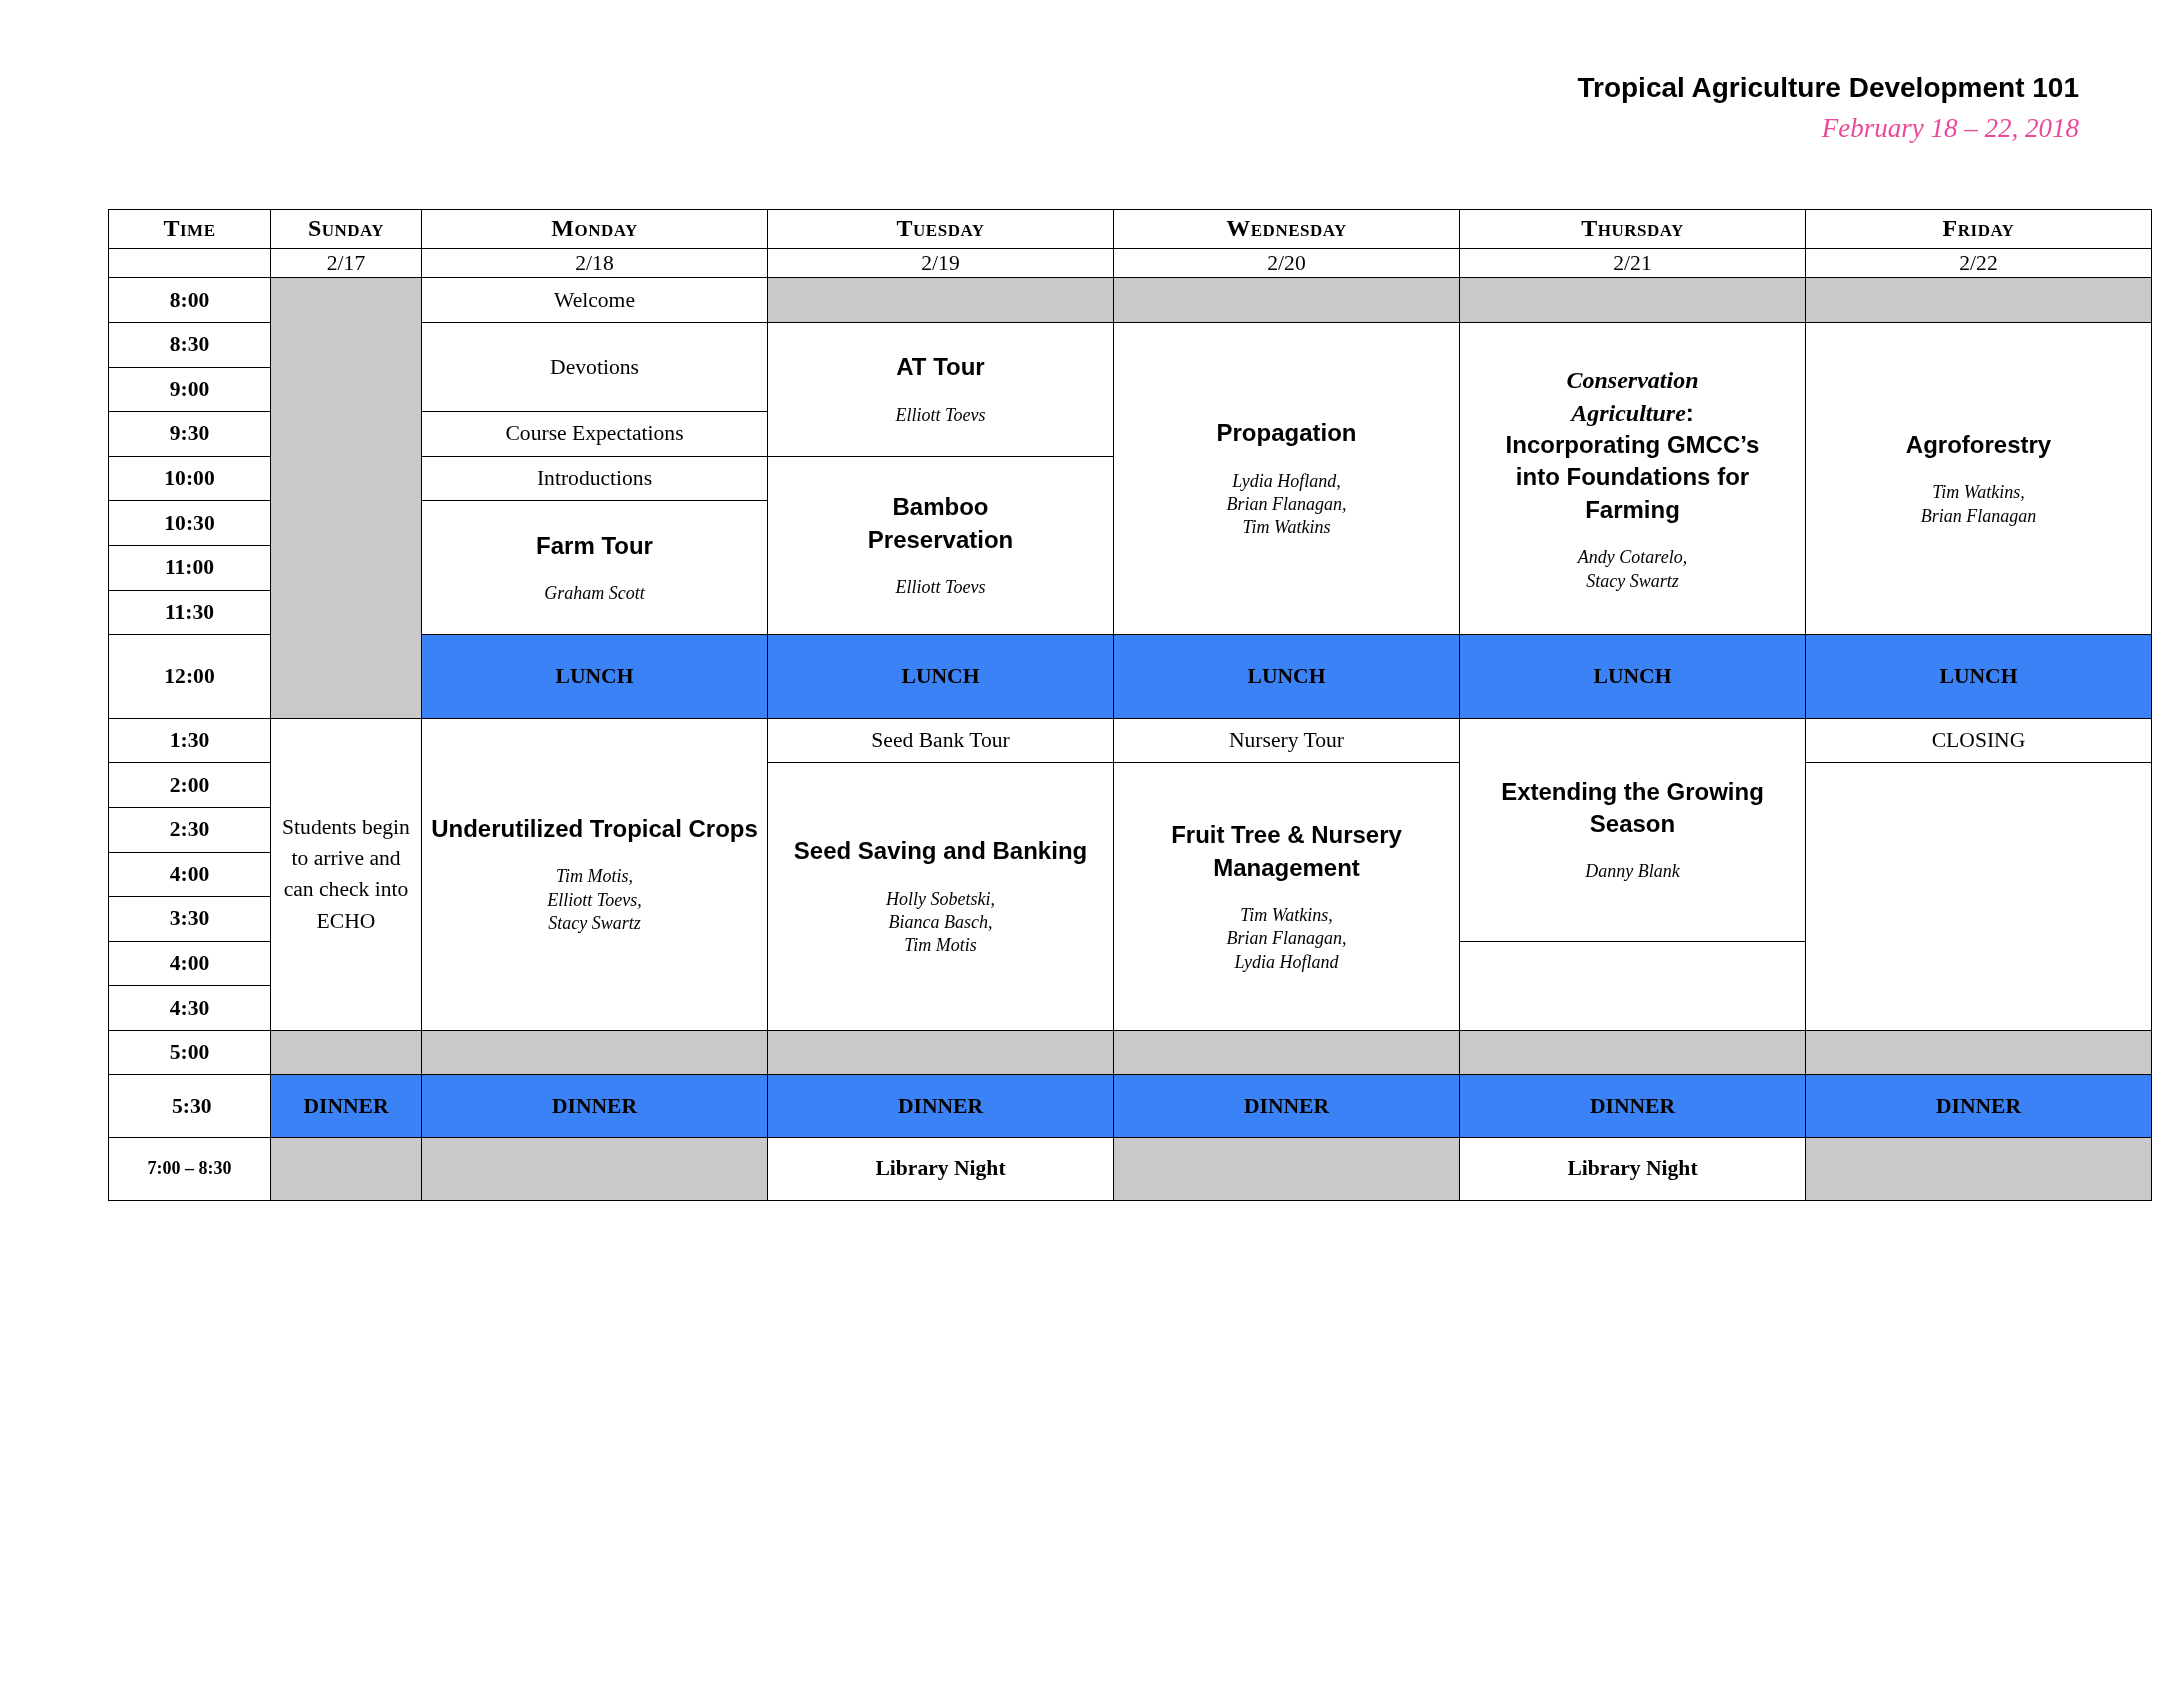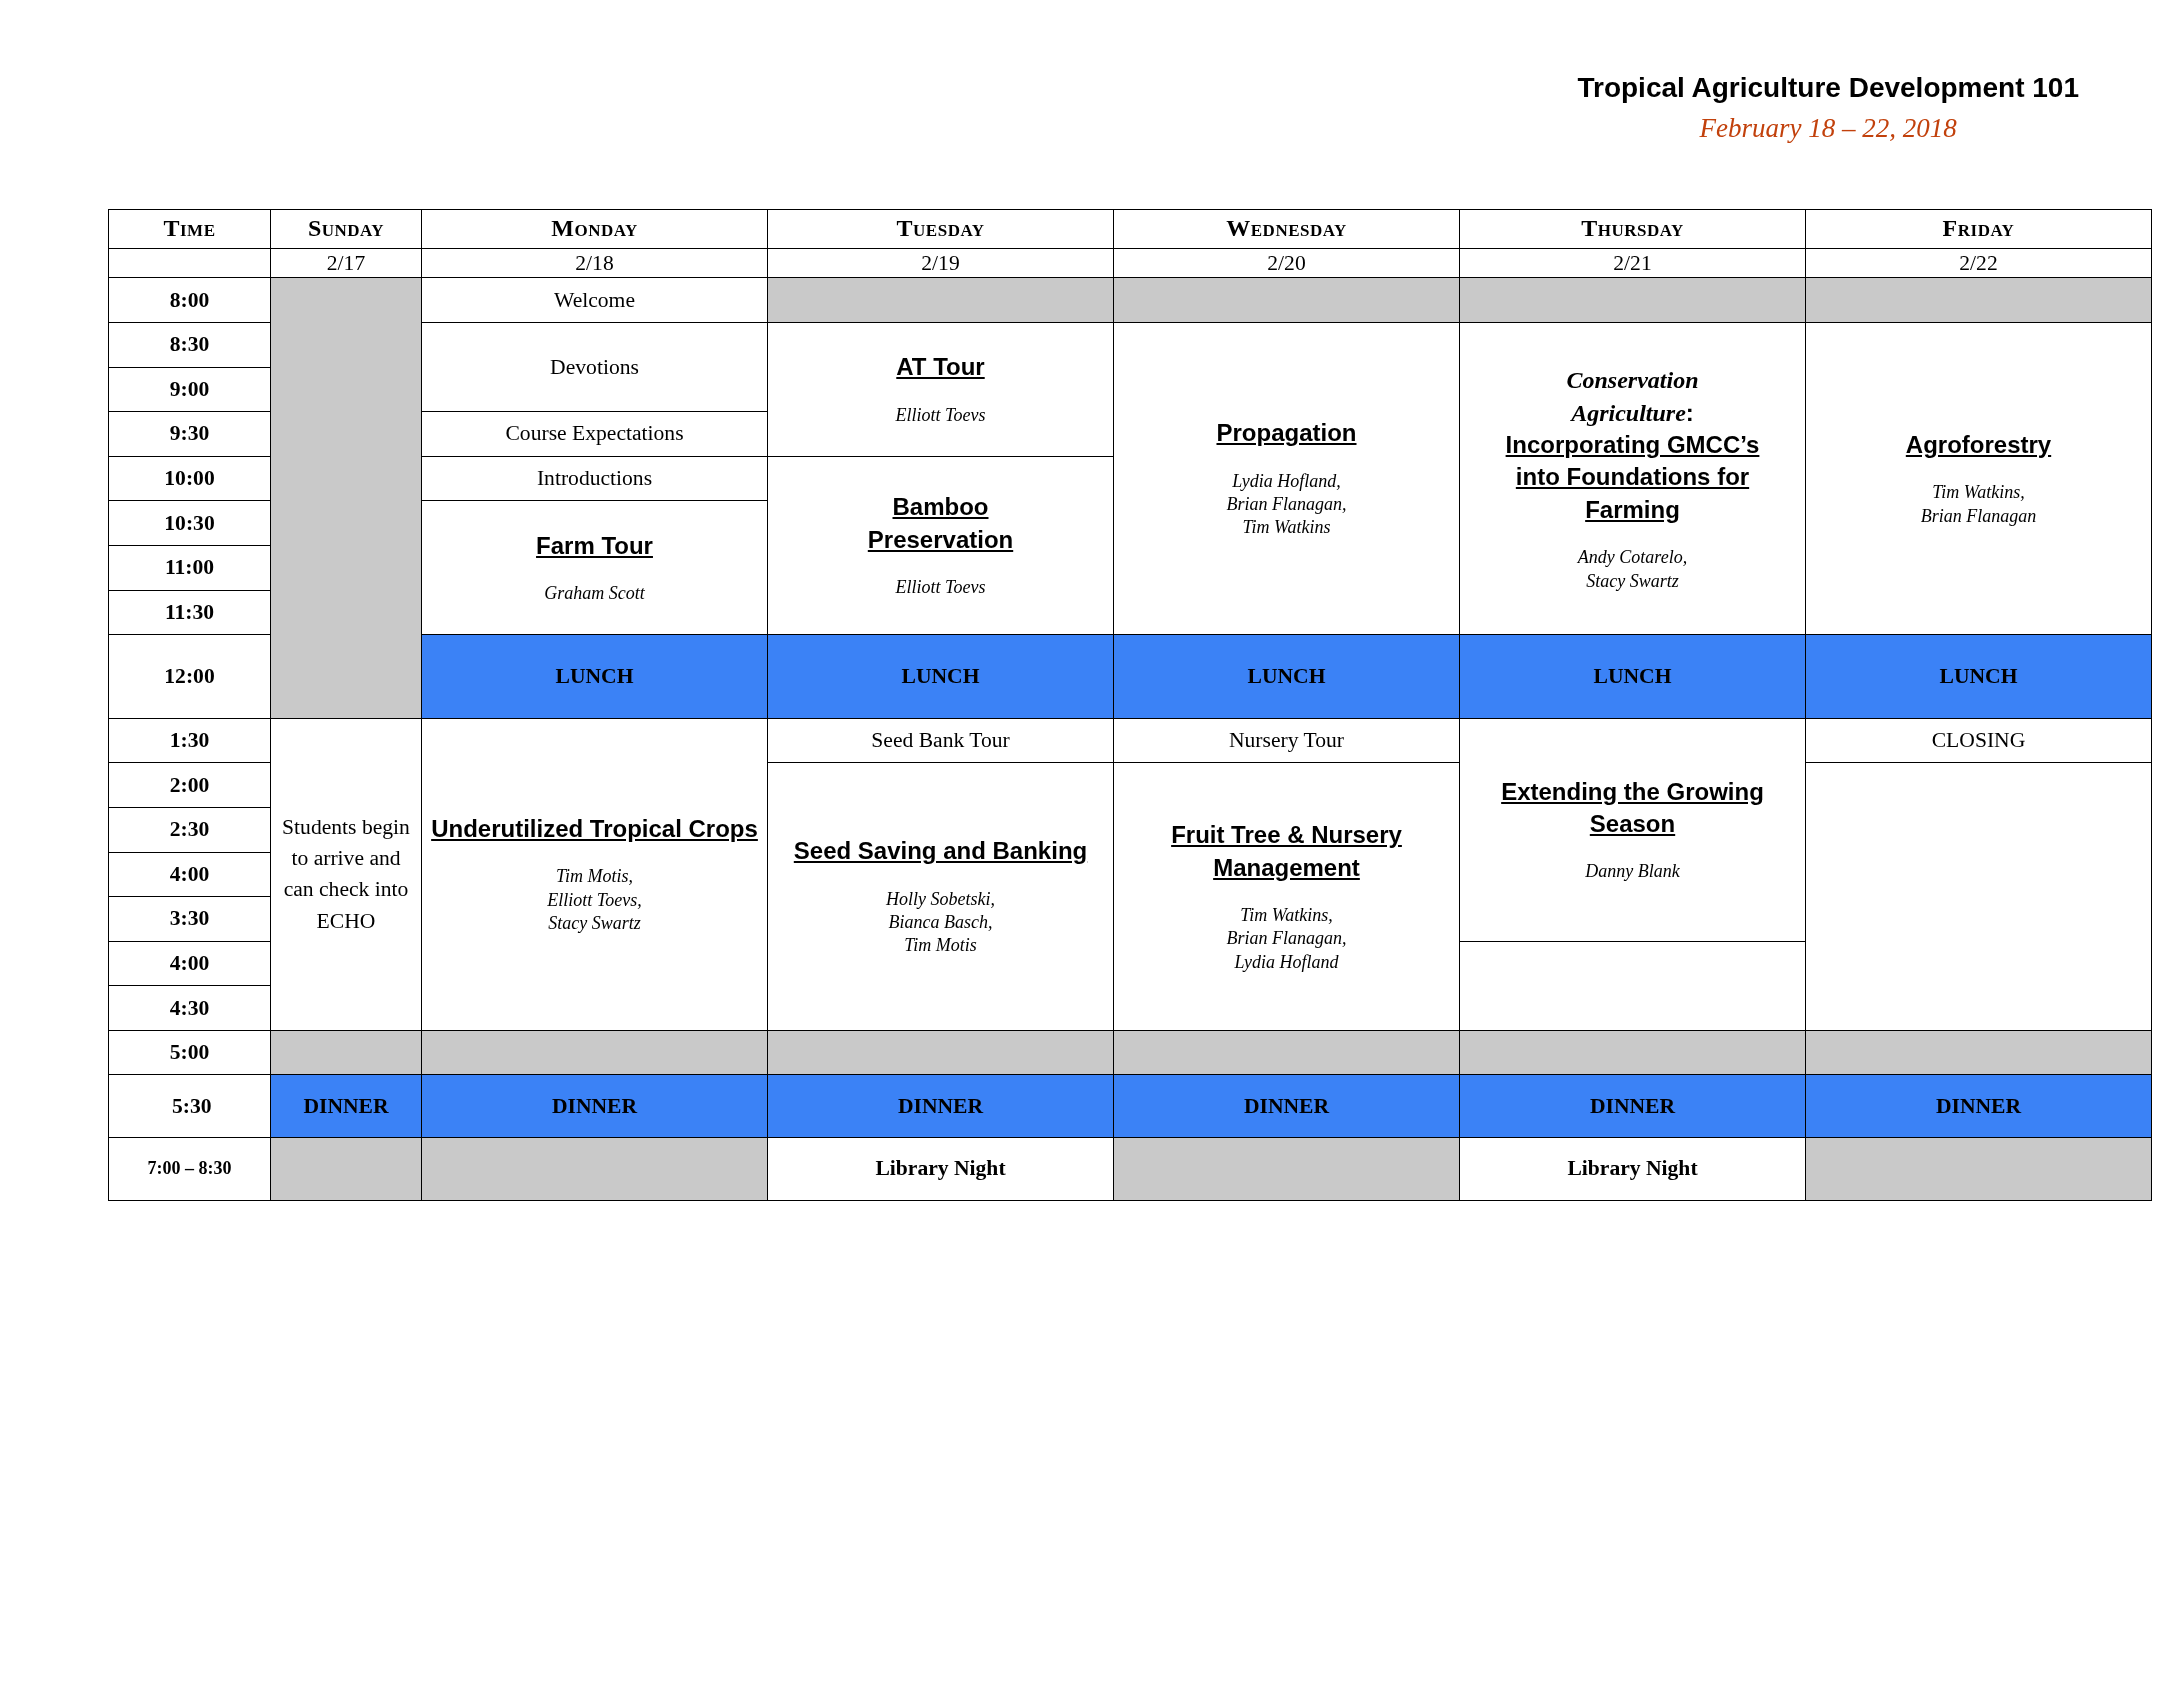--- a/index.html
+++ b/index.html
@@ -65,24 +65,23 @@
     font-weight: bold;
     font-size: 28px;
     color: #000;
     line-height: 1.15;
     text-align: center;
   }
   .doc-subtitle {
     font-family: "Liberation Serif", serif;
     font-style: italic;
     font-size: 27px;
-    color: #c2410c;
+    color: #ec4899;
     margin-top: 9px;
     line-height: 1.15;
-    text-align: center;
   }
 
   
   table.schedule {
     position: absolute;
     left: 108px;
     top: 209px;
     width: 1971px;
     border-collapse: collapse;
     table-layout: fixed;
@@ -135,21 +134,20 @@
     font-weight: bold;
     font-size: 21.6px;
   }
   .sess {
     line-height: 1.35;
   }
   .sess .t {
     font-family: "Liberation Sans", sans-serif;
     font-weight: bold;
     font-size: 24px;
-    text-decoration: underline;
     display: block;
   }
   .sess .t-ital {
     font-family: "Liberation Serif", serif;
     font-style: italic;
     font-weight: bold;
     font-size: 24px;
     display: block;
   }
   .sess .p {

